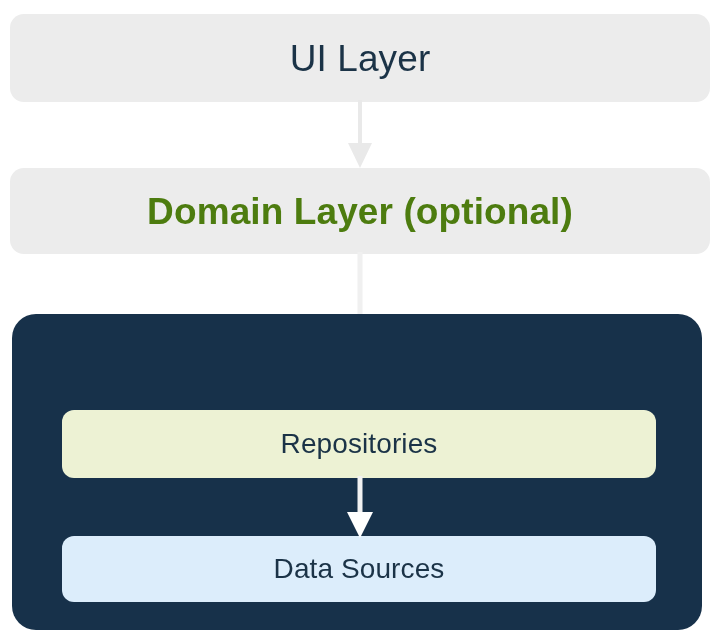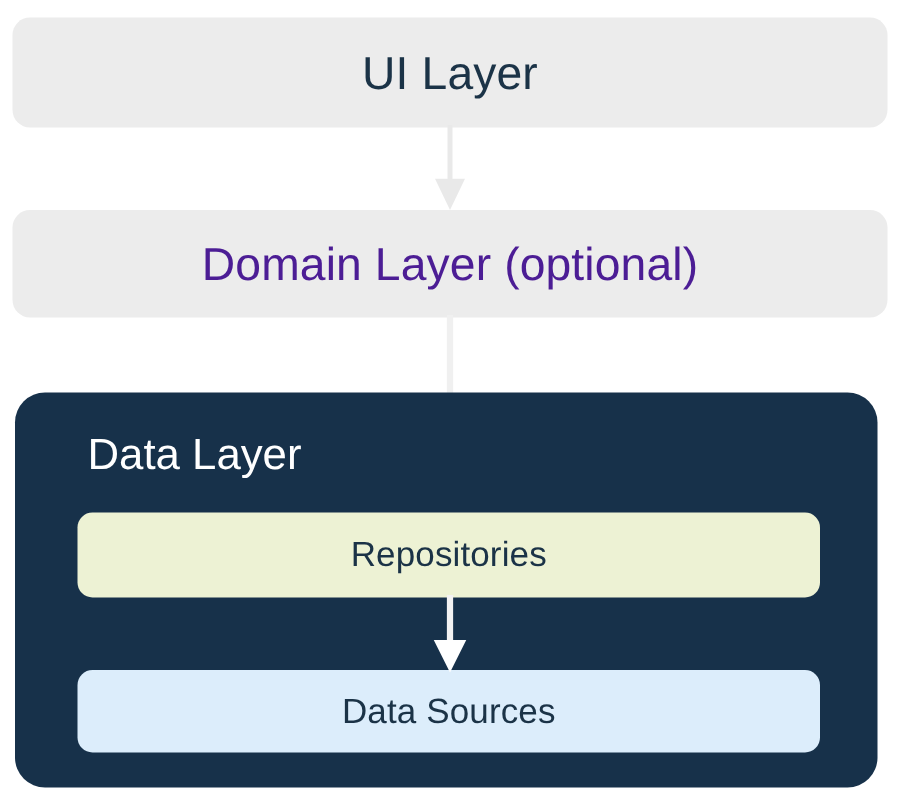--- a/index.html
+++ b/index.html
@@ -47,22 +47,22 @@
   
   #domain-layer-box {
     left: 10px;
     top: 168px;
     width: 700px;
     height: 86px;
     background: #ECECEC;
   }
   #domain-layer-box .layer-label {
     font-size: 37px;
-    font-weight: 400;
-    color: #4c1d95;
+    font-weight: 700;
+    color: #4d7c0f;
   }
   
   #data-layer-panel {
     position: absolute;
     left: 12px;
     top: 314px;
     width: 690px;
     height: 316px;
     background: #17314A;
     border-radius: 24px;
@@ -147,21 +147,20 @@
   <div class="layer-box" id="domain-layer-box">
     <span class="layer-label">Domain Layer (optional)</span>
   </div>
 
   <svg class="arrow-svg" id="arrow-domain-to-repositories" viewBox="0 0 40 160" width="40" height="160">
     <line x1="20" y1="0" x2="20" y2="136" stroke="#F0F0F0" stroke-width="5"></line>
     <polygon points="20,158 7,131 33,131" fill="#F2F2F2"></polygon>
   </svg>
 
   <div id="data-layer-panel">
-    <div id="data-layer-title">Data Layer</div>
 
     <div class="inner-box" id="data-sources-box">
       <span class="layer-label">Data Sources</span>
     </div>
 
     <div class="inner-box" id="repositories-box">
       <span class="layer-label">Repositories</span>
     </div>
   </div>
 

